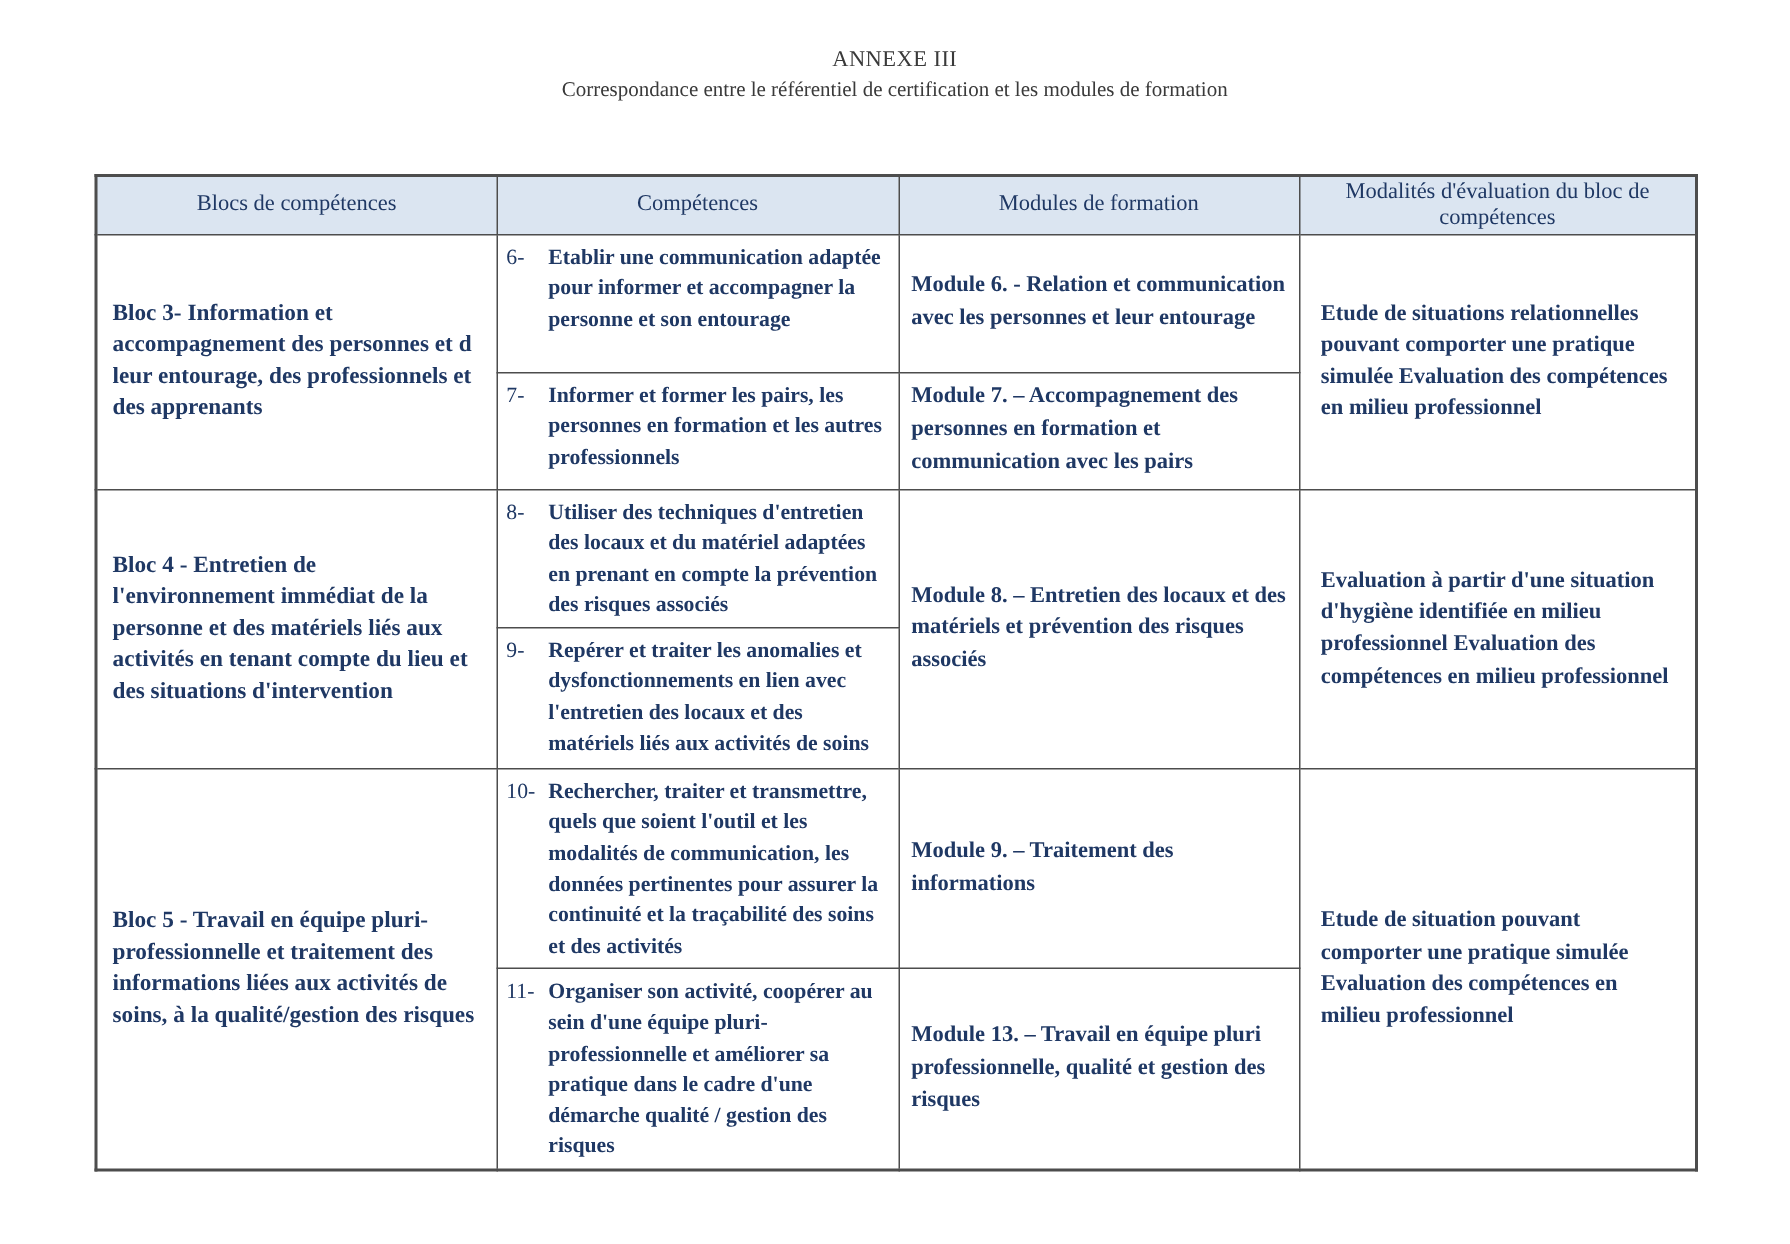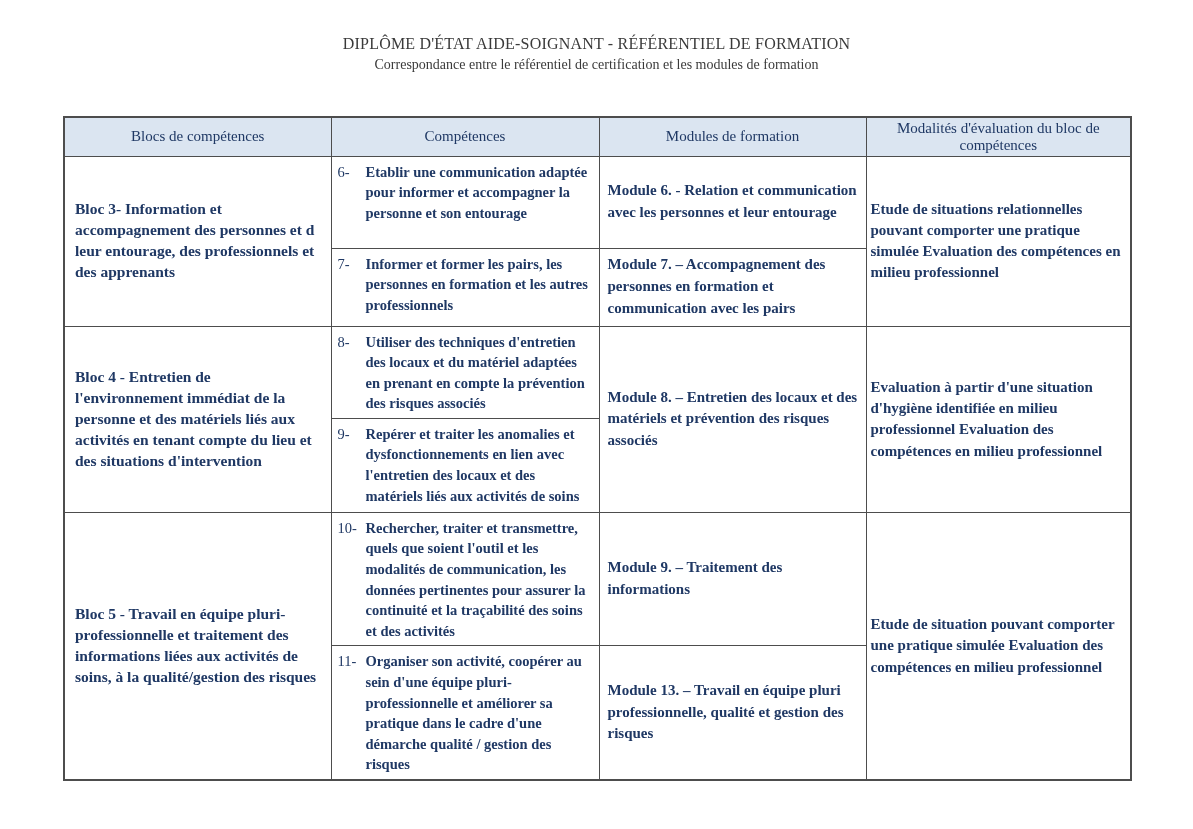--- a/index.html
+++ b/index.html
@@ -69,34 +69,34 @@
     vertical-align: middle;
     font-size: 15px;
     line-height: 1.45;
     padding: 0 8px;
   }
   td.eval {
     font-weight: bold;
     vertical-align: middle;
     font-size: 15px;
     line-height: 1.42;
-    padding: 4px 4px;
+    padding: 4px 14px;
   }
   tr.h-r1 { height: 92px; }
   tr.h-r2 { height: 78px; }
   tr.h-r3 { height: 90px; }
   tr.h-r4 { height: 94px; }
   tr.h-r5 { height: 132px; }
   tr.h-r6 { height: 121px; }
 </style>
 </head>
 <body>
 
 <div class="title-block">
-  <div class="title-line2">DIPLÔME D'ÉTAT AIDE-SOIGNANT - RÉFÉRENTIEL DE FORMATION</div>
+  <div class="title-line1">ANNEXE III</div>
   <div class="title-sub">Correspondance entre le référentiel de certification et les modules de formation</div>
 </div>
 
 <table class="grid">
   <colgroup>
     <col style="width:267px">
     <col style="width:268px">
     <col style="width:267px">
     <col style="width:265px">
   </colgroup>

